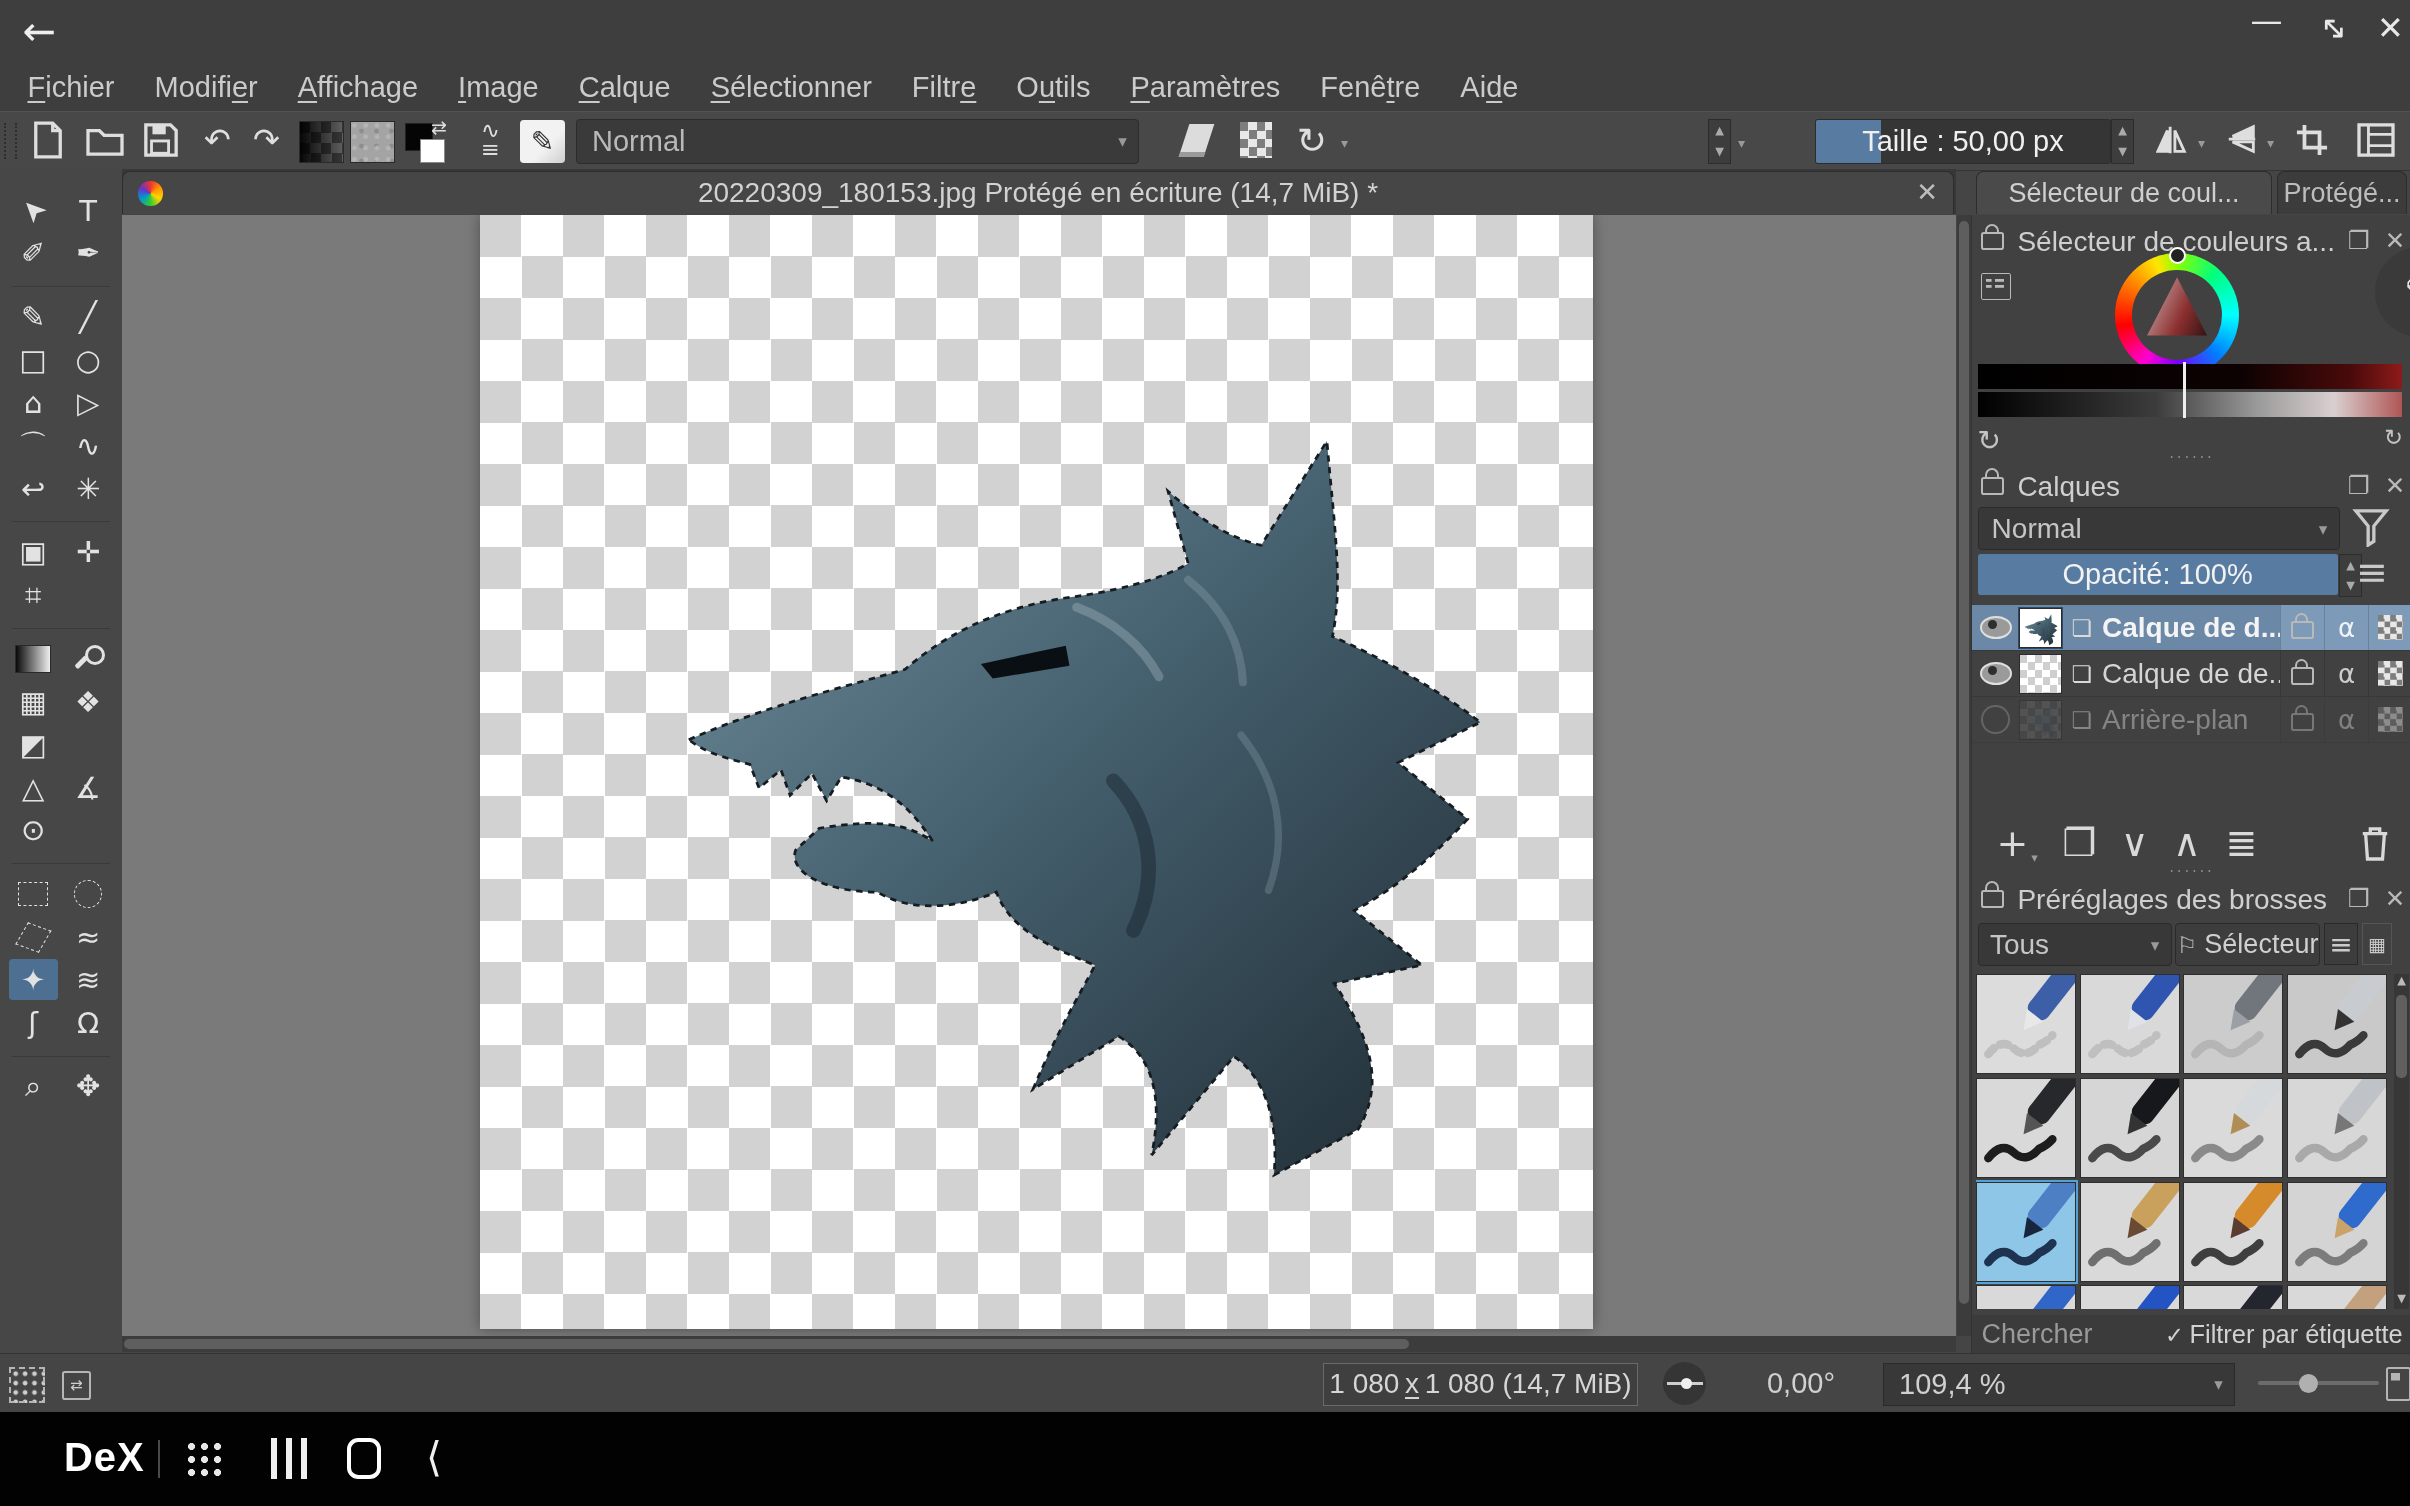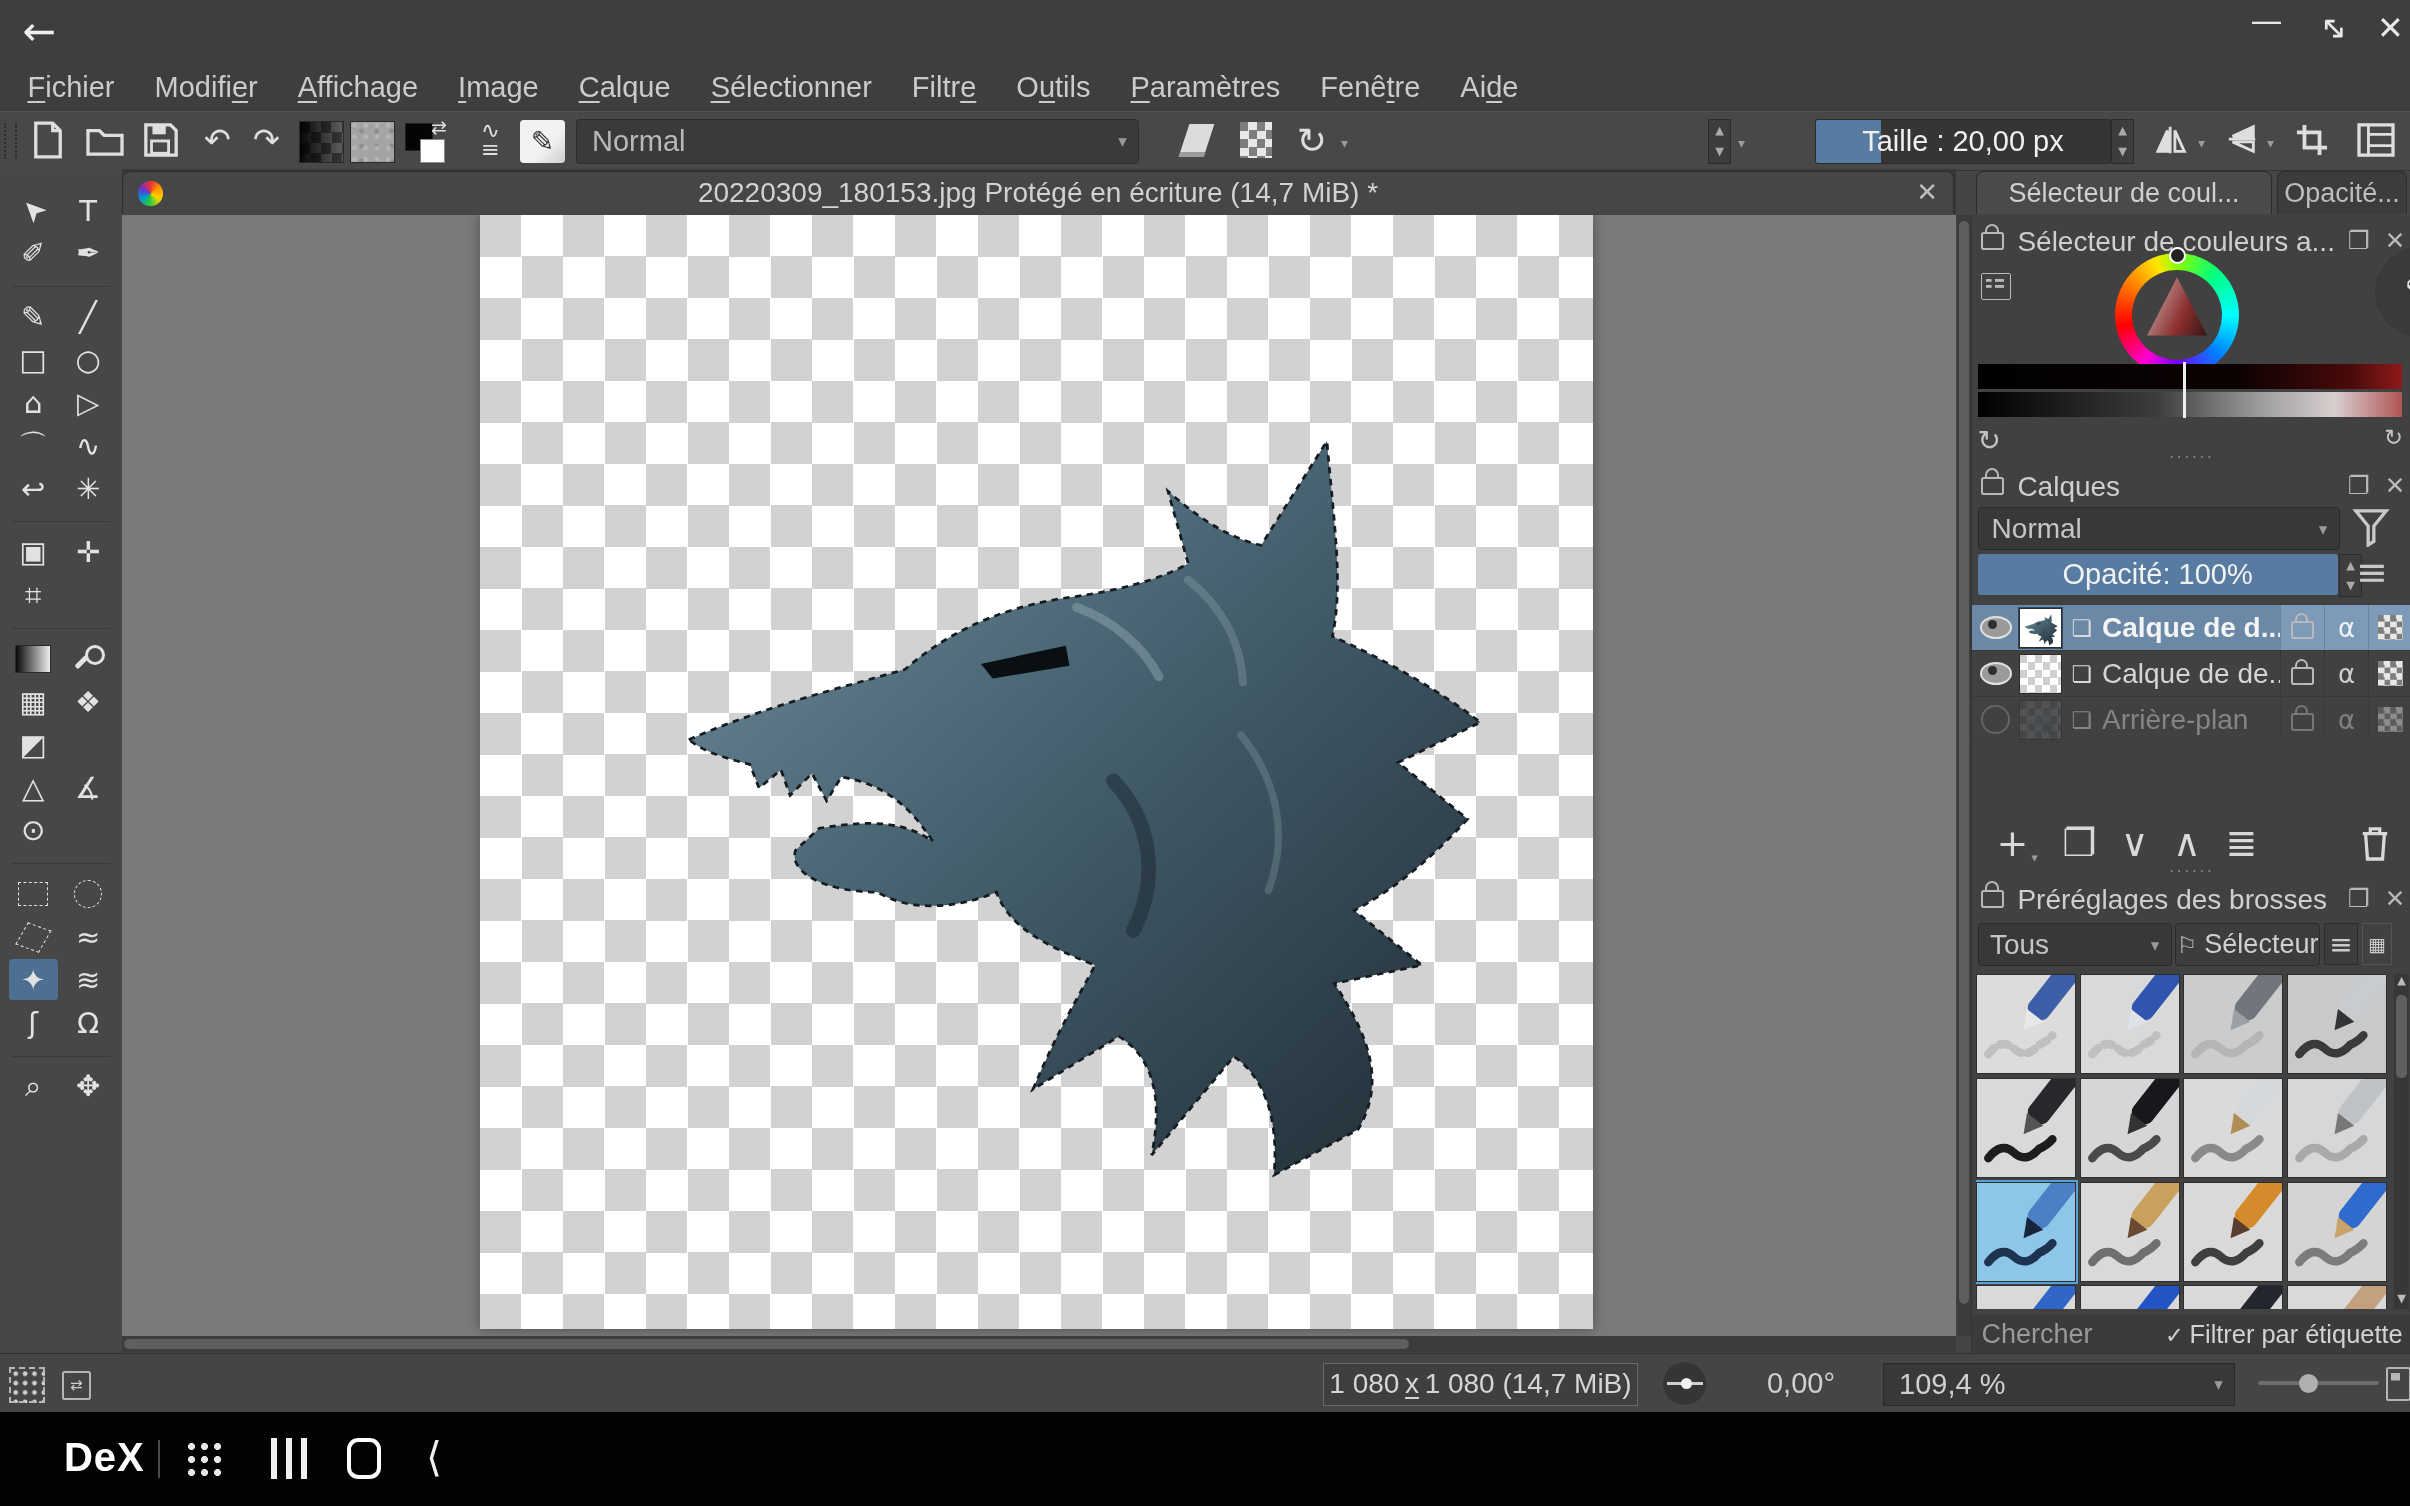--- a/index.html
+++ b/index.html
@@ -277,21 +277,21 @@
       </div>
     <div id="reload-btn" class="abs tbtn glyph" style="width:47px">↻</div>
     <div class="abs tiny-arrow glyph" style="left:1341px">▾</div>
     <div class="abs spinner" style="left:1708px">
       <span class="glyph">▲</span>
         <span class="glyph">▼</span>
     </div>
     <div class="abs tiny-arrow glyph" style="left:1738px">▾</div>
     <div id="size-slider" class="abs slider">
       <div class="fill" id="size-fill" style="width: 22%;"></div>
-      <div class="lab">Taille :  20,00 px</div>
+      <div class="lab">Taille :  50,00 px</div>
     </div>
     <div class="abs spinner" style="left:2111px">
       <span class="glyph">▲</span>
         <span class="glyph">▼</span>
     </div>
     <div class="abs tbtn" style="left:2149px;width:47px">
       <svg class="ticon" width="34" height="34" viewBox="0 0 36 36">
           <path d="M15,4 v28 M12,8 L2,30 h10 z" fill="#dedede" stroke="#dedede" stroke-width="3"></path>
           <path d="M20,8 L30,30 h-10 z" fill="none" stroke="#dedede" stroke-width="3"></path>
         </svg>
@@ -318,21 +318,21 @@
   </div>
 
   <div id="tabrow" class="abs">
     <div id="doc-tab" class="abs">
       <div id="krita-logo" class="abs"></div>
       <div id="doc-title" class="abs">20220309_180153.jpg Protégé en écriture  (14,7 MiB)  *</div>
       <div id="doc-close" class="abs glyph">✕</div>
     </div>
   </div>
   <div id="ptab-color" class="abs panel-tab">Sélecteur de coul...</div>
-  <div id="ptab-params" class="abs panel-tab">Opacité...</div>
+  <div id="ptab-params" class="abs panel-tab">Protégé...</div>
 
   <div id="toolbox" class="abs">
     <div id="tool-grid">
         <div class="tool">
           <span class="glyph" style="transform: rotate(-135deg); display: inline-block;">➤</span>
         </div>
         <div class="tool">
           <span class="glyph" style="display: inline-block;">T</span>
         </div>
         <div class="tool">

